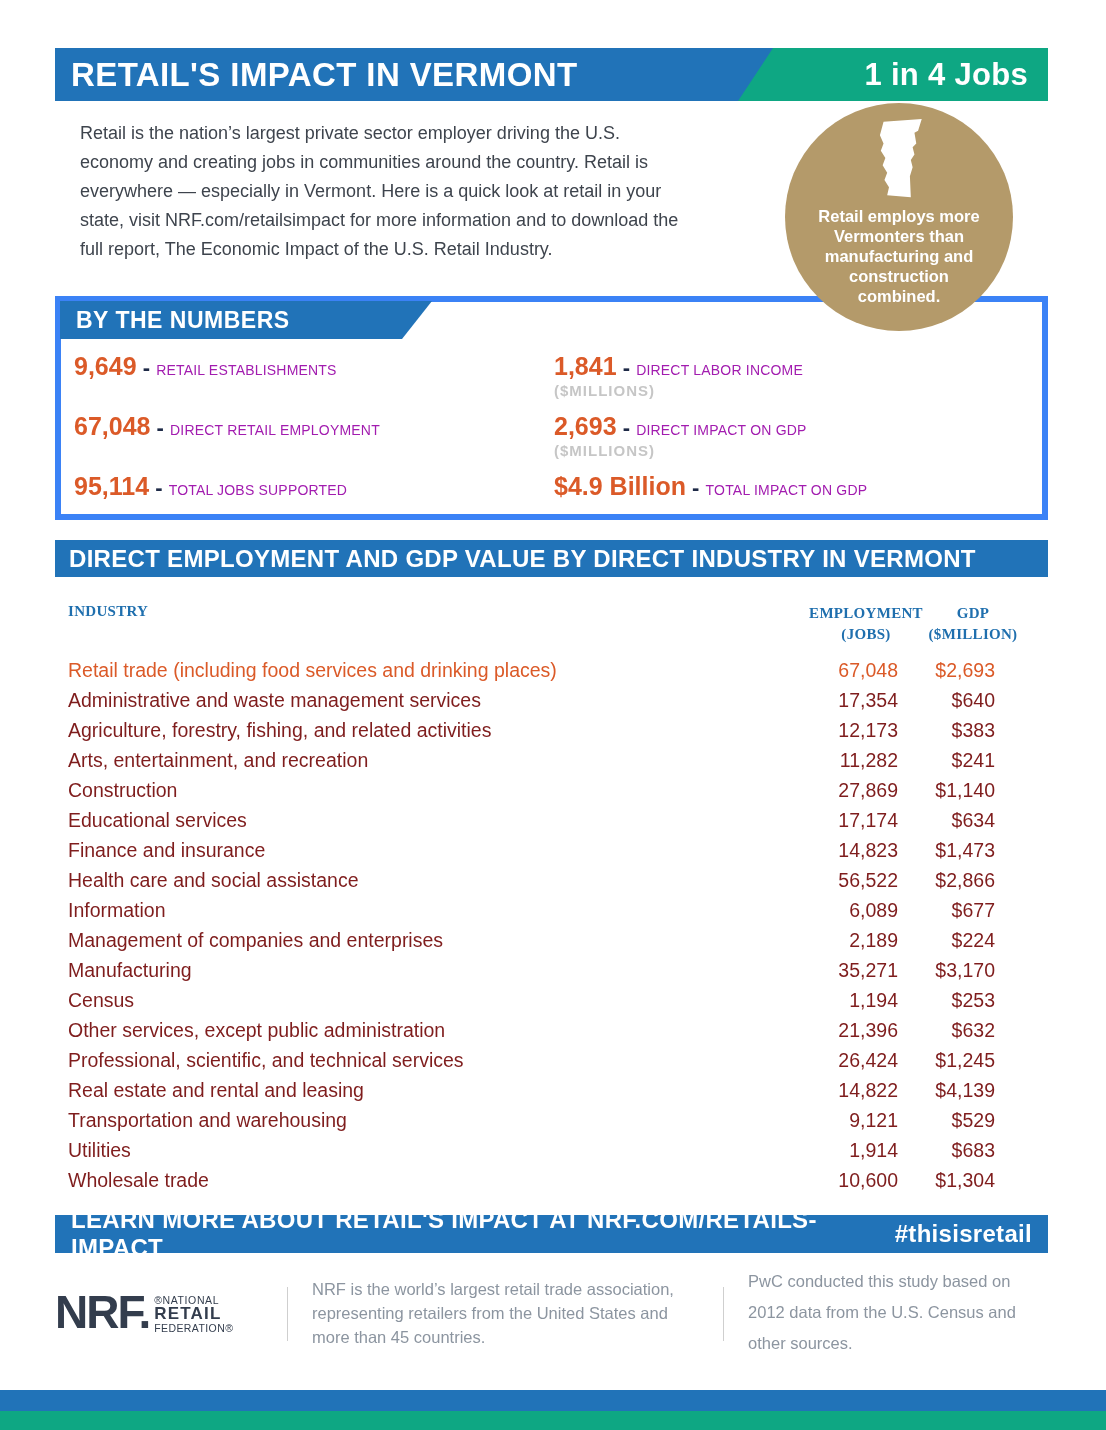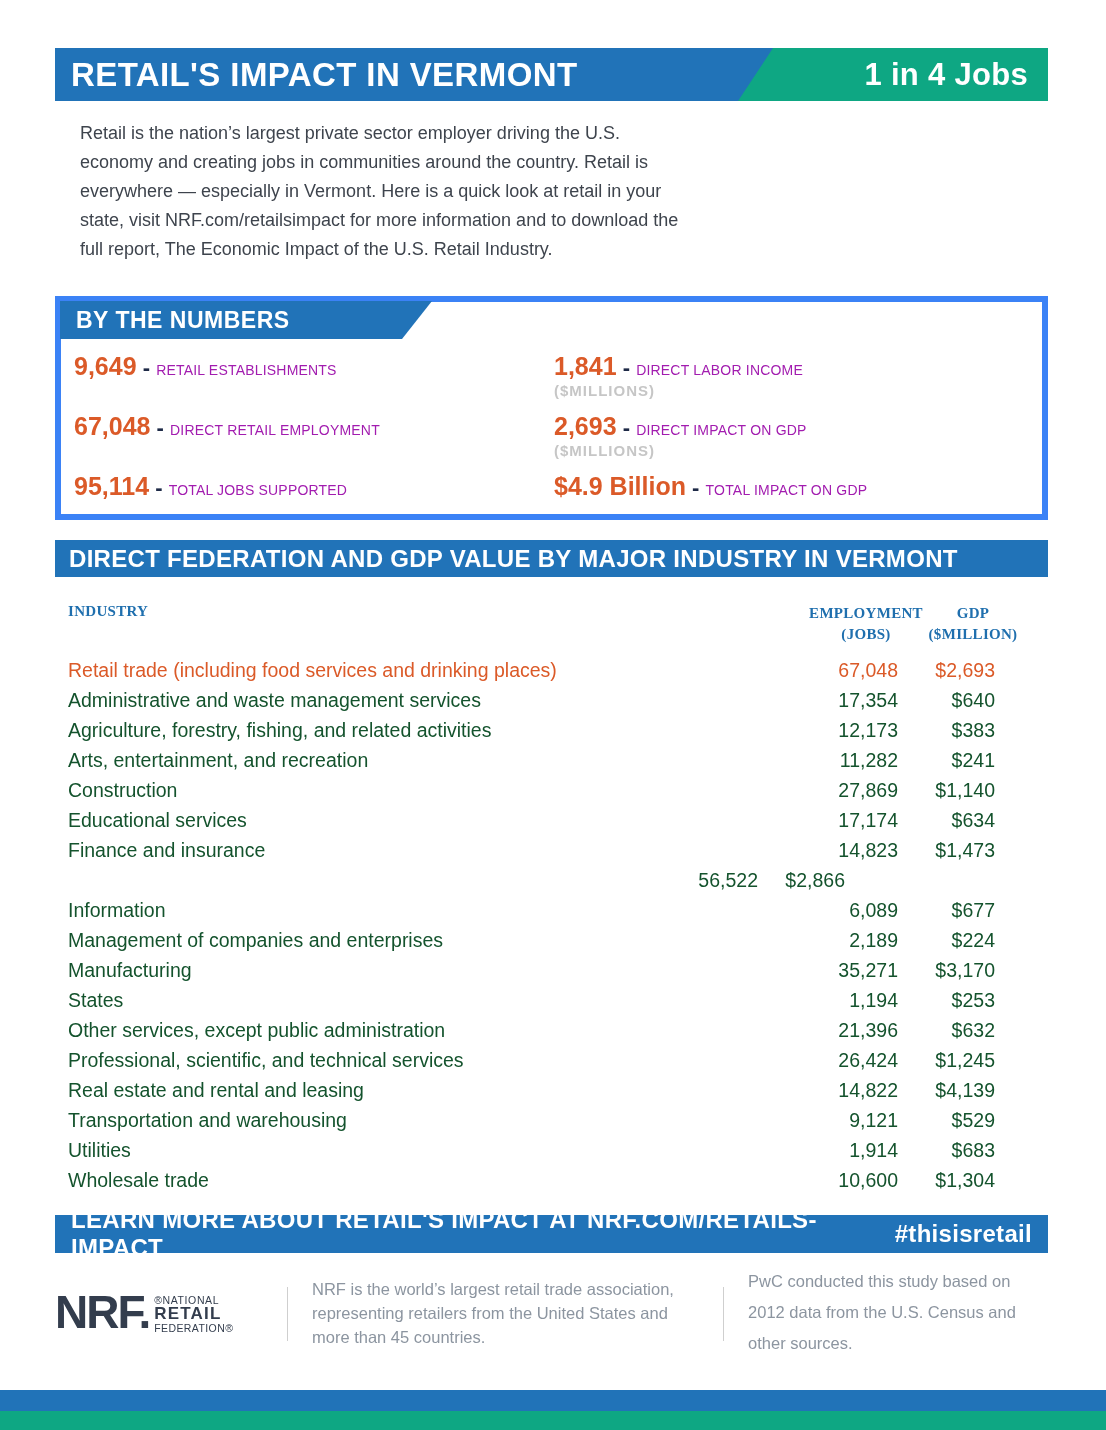--- a/index.html
+++ b/index.html
@@ -46,21 +46,21 @@
 
   
   .industry-section{position:absolute;top:540px;left:55px;width:993px;}
   .section-bar{height:37px;background:#2173B8;color:#fff;font-weight:700;font-size:24px;
     line-height:37px;padding-left:14px;letter-spacing:.3px;}
   .tbl-head{display:grid;grid-template-columns:1fr 140px 150px;margin-top:26px;
     color:#1F6FAE;font-weight:700;font-size:15px;letter-spacing:.3px;font-family:Liberation Serif, serif;}
   .th-industry{padding-left:13px;}
   .th-emp{text-align:center;line-height:21px;transform:translateX(38px);}
   .th-gdp{text-align:center;line-height:21px;}
-  .trow{display:grid;grid-template-columns:1fr 140px 150px;font-size:19.5px;color:#14532d;
+  .trow{display:grid;grid-template-columns:1fr 140px 150px;font-size:19.5px;color:#7f1d1d;
     height:30px;align-items:center;}
   #rows{margin-top:10px;}
   .c-ind{padding-left:13px;white-space:nowrap;}
   .c-emp{text-align:right;}
   .c-gdp{text-align:right;padding-right:53px;}
   .trow.hl{color:#DB5A28;}
 
   
   .footer-banner{position:absolute;top:1215px;left:55px;width:993px;height:38px;background:#2173B8;
     color:#fff;display:flex;align-items:center;justify-content:space-between;
@@ -92,20 +92,26 @@
     <div class="header-green">
       <span class="badge">1 in 4 Jobs</span>
     </div>
     <div class="header-blue">
       <h1>RETAIL'S IMPACT IN VERMONT</h1>
     </div>
   </div>
 
   <p class="intro">Retail is the nation’s largest private sector employer driving the U.S. economy and creating jobs in communities around the country. Retail is everywhere — especially in Vermont. Here is a quick look at retail in your state, visit NRF.com/retailsimpact for more information and to download the full report, The Economic Impact of the U.S. Retail Industry.</p>
 
+  <div class="circle">
+    <svg viewBox="0 0 60 88" aria-hidden="true">
+      <path fill="#ffffff" d="M13 3 L55 0 L51 13 L47 15 L49 27 L45 31 L47 39 L43 45 L45 53 L42 63 L43 86 L17 84 L19 75 L14 67 L17 59 L12 51 L15 43 L10 35 L13 27 L9 18 Z"></path>
+    </svg>
+    <div class="circle-text">Retail employs more Vermonters than manufacturing and construction combined.</div>
+  </div>
 
   <section class="numbers-box">
     <div class="numbers-banner">BY THE NUMBERS</div>
     <div class="stats" id="stats">
         <div class="stat">
           <div class="stat-line"><span class="stat-value">9,649</span><span class="stat-sep"> - </span><span class="stat-label">RETAIL ESTABLISHMENTS</span></div>
         </div>
         <div class="stat">
           <div class="stat-line"><span class="stat-value">67,048</span><span class="stat-sep"> - </span><span class="stat-label">DIRECT RETAIL EMPLOYMENT</span></div>
         </div>
@@ -120,21 +126,21 @@
           <div class="stat-line"><span class="stat-value">2,693</span><span class="stat-sep"> - </span><span class="stat-label">DIRECT IMPACT ON GDP</span></div>
           <div class="stat-note">($MILLIONS)</div>
         </div>
         <div class="stat">
           <div class="stat-line"><span class="stat-value">$4.9 Billion</span><span class="stat-sep"> - </span><span class="stat-label">TOTAL IMPACT ON GDP</span></div>
         </div>
       </div>
   </section>
 
   <section class="industry-section">
-    <div class="section-bar">DIRECT FEDERATION AND GDP VALUE BY MAJOR INDUSTRY IN VERMONT</div>
+    <div class="section-bar">DIRECT EMPLOYMENT AND GDP VALUE BY DIRECT INDUSTRY IN VERMONT</div>
     <div class="tbl-head">
       <div class="th-industry">INDUSTRY</div>
       <div class="th-emp">
         <div>EMPLOYMENT</div>
         <div>(JOBS)</div>
       </div>
       <div class="th-gdp">
         <div>GDP</div>
         <div>($MILLION)</div>
       </div>
@@ -169,40 +175,41 @@
           <div class="c-ind">Educational services</div>
           <div class="c-emp">17,174</div>
           <div class="c-gdp">$634</div>
         </div>
         <div class="trow">
           <div class="c-ind">Finance and insurance</div>
           <div class="c-emp">14,823</div>
           <div class="c-gdp">$1,473</div>
         </div>
         <div class="trow">
+          <div class="c-ind">Health care and social assistance</div>
           <div class="c-emp">56,522</div>
           <div class="c-gdp">$2,866</div>
         </div>
         <div class="trow">
           <div class="c-ind">Information</div>
           <div class="c-emp">6,089</div>
           <div class="c-gdp">$677</div>
         </div>
         <div class="trow">
           <div class="c-ind">Management of companies and enterprises</div>
           <div class="c-emp">2,189</div>
           <div class="c-gdp">$224</div>
         </div>
         <div class="trow">
           <div class="c-ind">Manufacturing</div>
           <div class="c-emp">35,271</div>
           <div class="c-gdp">$3,170</div>
         </div>
         <div class="trow">
-          <div class="c-ind">States</div>
+          <div class="c-ind">Census</div>
           <div class="c-emp">1,194</div>
           <div class="c-gdp">$253</div>
         </div>
         <div class="trow">
           <div class="c-ind">Other services, except public administration</div>
           <div class="c-emp">21,396</div>
           <div class="c-gdp">$632</div>
         </div>
         <div class="trow">
           <div class="c-ind">Professional, scientific, and technical services</div>

